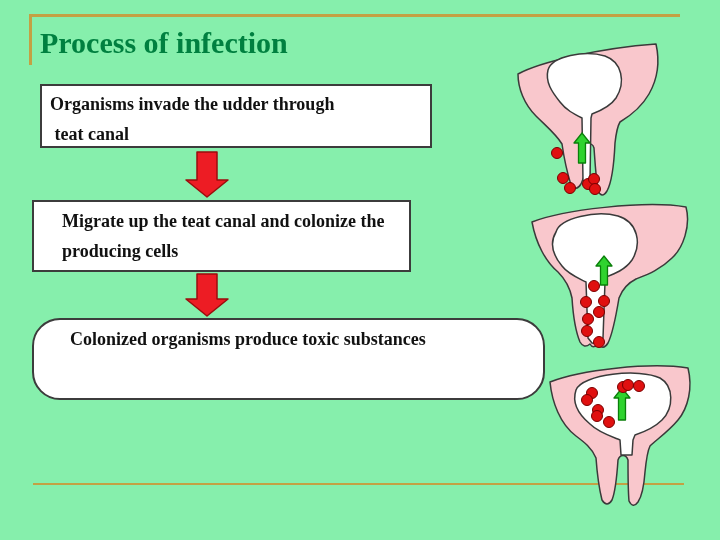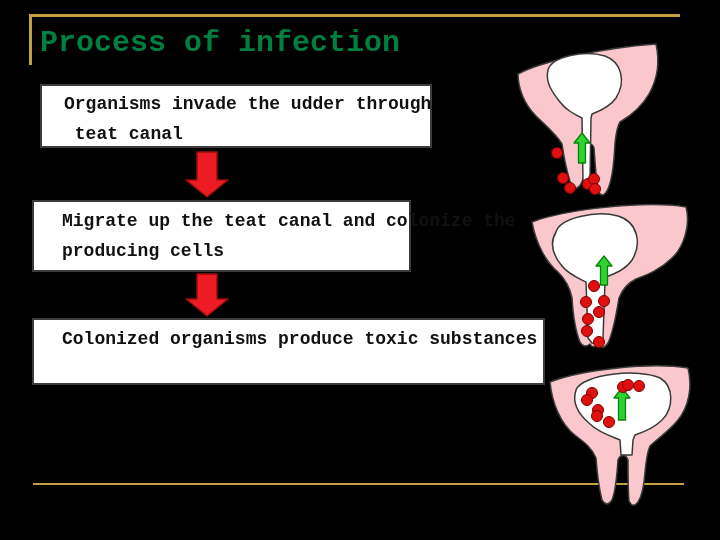--- a/index.html
+++ b/index.html
@@ -1,37 +1,37 @@
 <!DOCTYPE html>
 <html><head>
 <meta charset="utf-8">
 <title>Process of infection</title>
 <style>
   html,body{margin:0;padding:0;background:#fff;}
   .slide{
-    position:relative;width:720px;height:540px;background:#000000;
-    font-family:Liberation Mono, monospace;overflow:hidden;
+    position:relative;width:720px;height:540px;background:#86efac;
+    font-family:Liberation Serif, serif;overflow:hidden;
   }
   .gold{position:absolute;background:#c3a143;}
   #top-line{left:30px;top:14px;width:650px;height:3px;}
   #left-tick{left:29px;top:14px;width:3px;height:51px;}
   #bottom-line{left:33px;top:483px;width:651px;height:2px;}
   .title{
     position:absolute;left:40px;top:26px;margin:0;
     font-size:30px;font-weight:bold;color:#008040;letter-spacing:0px;
   }
   .textbox{
     position:absolute;box-sizing:border-box;background:#fff;
     border:2px solid #3c3c3c;z-index:3;
     font-weight:bold;font-size:18px;color:#111;line-height:30px;
   }
   .box-line{white-space:pre;}
-  #box1{left:40px;top:84px;width:392px;height:64px;padding:3px 0 0 22px;}
+  #box1{left:40px;top:84px;width:392px;height:64px;padding:3px 0 0 8px;}
   #box2{left:32px;top:200px;width:379px;height:72px;padding:4px 0 0 28px;}
-  #box3{left:32px;top:318px;width:513px;height:67px;padding:4px 0 0 28px;}
+  #box3{left:32px;top:318px;width:513px;height:82px;padding:4px 0 0 36px;border-radius:28px;}
   #graphics{position:absolute;left:0;top:0;z-index:2;pointer-events:none;}
 </style>
 </head>
 <body>
 
 <div class="slide">
 
   <div class="gold" id="top-line" style="background: rgb(195, 161, 67);"></div>
   <div class="gold" id="left-tick" style="background: rgb(195, 161, 67);"></div>
   <div class="gold" id="bottom-line" style="background: rgb(195, 161, 67);"></div>

